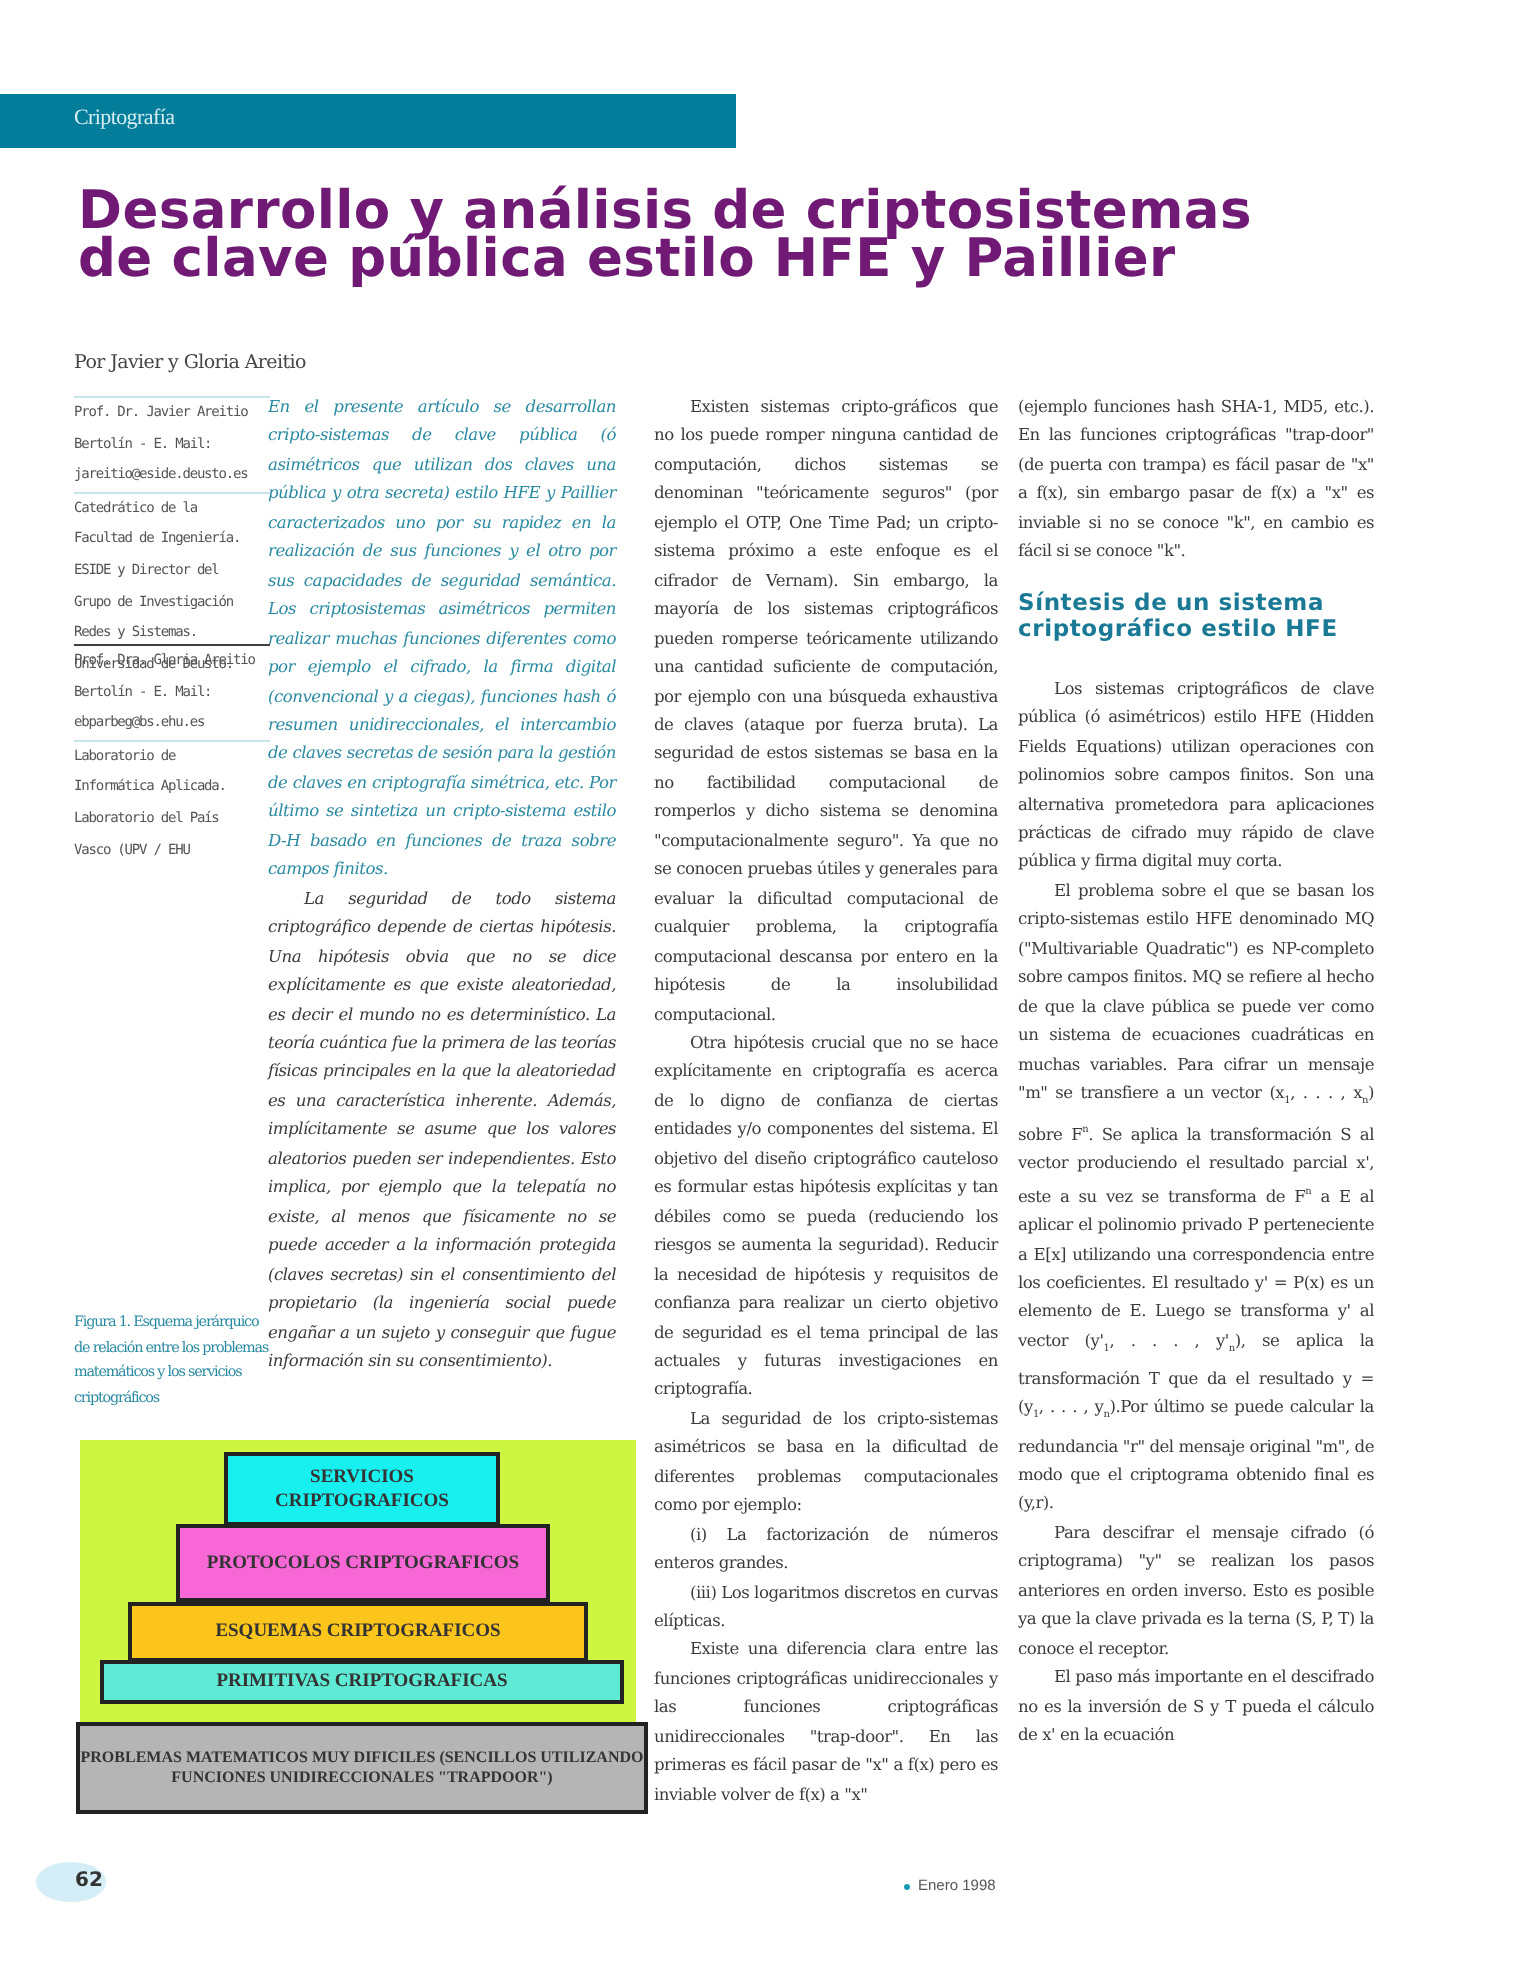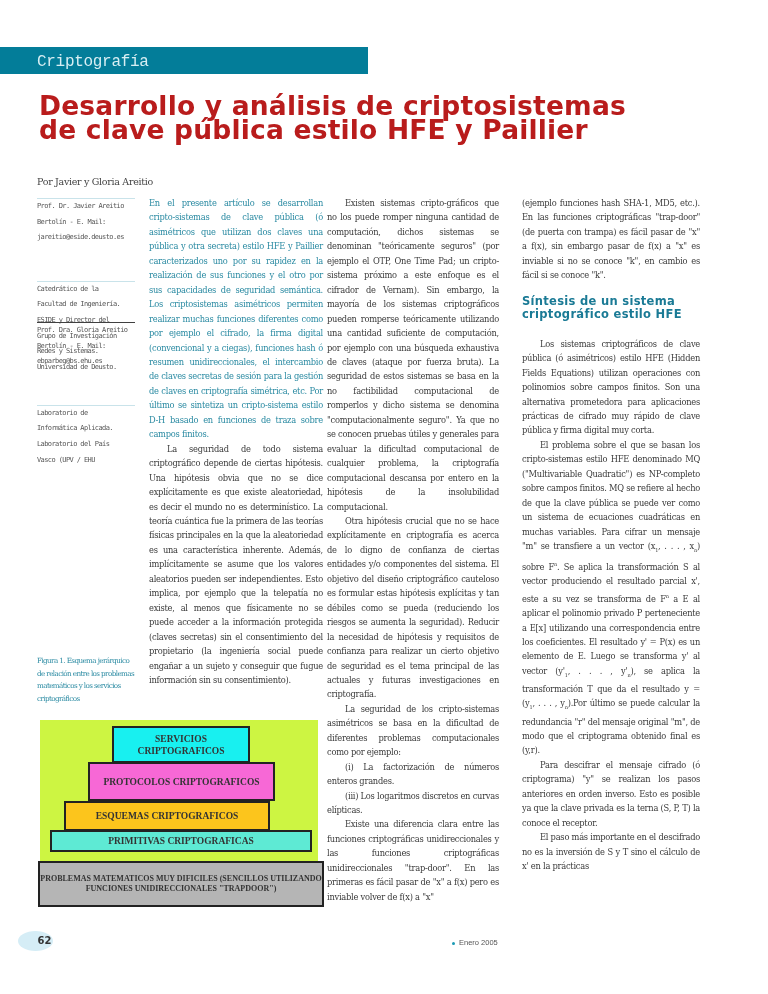--- a/index.html
+++ b/index.html
@@ -1,40 +1,40 @@
 <!DOCTYPE html>
 <html><head>
 <meta charset="utf-8">
 <style>
   html, body { margin: 0; padding: 0; background: #ffffff; }
   body { width: 768px; height: 994px; position: relative; overflow: hidden; font-family: "DejaVu Serif", serif; color: #3a3a3a; }
   .section-band { position: absolute; left: 0; top: 47px; width: 368px; height: 27px; background: #037d99; }
-  .section-band span { position: absolute; left: 37px; top: 6px; font-family: Liberation Mono, monospace; font-size: 16px; color: #d7eef3; letter-spacing: -0.3px; }
-  .title { position: absolute; left: 39px; top: 94px; width: 700px; margin: 0; font-family: "DejaVu Sans", sans-serif; font-weight: bold; font-size: 26.5px; line-height: 24px; color: #b91c1c; letter-spacing: 0.2px; }
+  .section-band span { position: absolute; left: 37px; top: 6px; font-family: Liberation Serif, serif; font-size: 11px; color: #d7eef3; letter-spacing: -0.3px; }
+  .title { position: absolute; left: 39px; top: 94px; width: 700px; margin: 0; font-family: "DejaVu Sans", sans-serif; font-weight: bold; font-size: 26.5px; line-height: 24px; color: #701a75; letter-spacing: 0.2px; }
   .byline { position: absolute; left: 37px; top: 176px; font-size: 9.5px; color: #444; letter-spacing: -0.3px; }
   .author { position: absolute; left: 37px; width: 98px; font-family: "DejaVu Sans Mono", monospace; font-size: 7px; line-height: 15.6px; color: #555; letter-spacing: -0.6px; }
   .author .row { white-space: nowrap; }
-  .author .sep { border-top: 1px solid #c9e3ea; margin-top: 35px; }
+  .author .sep { border-top: 1px solid #c9e3ea; }
   .a1 { top: 198px; border-top: 1px solid #c9e3ea; }
   .a2 { top: 322px; border-top: 1px solid #404040; }
   .fig-caption { position: absolute; left: 37px; top: 655px; width: 100px; font-size: 7.2px; line-height: 12.5px; color: #2a8aa2; letter-spacing: -0.6px; }
   .col { position: absolute; font-size: 8.3px; line-height: 14.45px; text-align: justify; letter-spacing: -0.25px; }
   .col p { margin: 0; }
   .col p.ind { text-indent: 18px; }
-  .c1 { left: 149px; top: 196px; width: 174px; }
+  .c1 { left: 134px; top: 196px; width: 174px; font-style: italic; }
   .c1 .lead { color: #2a8aa2; }
   .c2 { left: 327px; top: 196px; width: 172px; }
-  .c3 { left: 509px; top: 196px; width: 178px; margin-left: 13px; }
+  .c3 { left: 509px; top: 196px; width: 178px; }
   .subhead { font-family: "DejaVu Sans", sans-serif; font-weight: bold; color: #1a7a95; font-size: 11.5px; line-height: 13px; margin: 12px 0 16px 0 !important; text-align: left; letter-spacing: 0.3px; }
   sub { font-size: 5px; } sup { font-size: 5px; }
   .figure { position: absolute; left: 40px; top: 720px; width: 278px; height: 186px; background: #cdf542; }
   .layer { position: absolute; border: 2px solid #222; box-sizing: border-box; display: flex; align-items: center; justify-content: center; text-align: center; font-family: "Liberation Serif", serif; font-weight: bold; color: #333; }
   .l1 { left: 72px; top: 6px; width: 138px; height: 37px; background: #18f0f0; font-size: 9.5px; line-height: 12px; }
   .l2 { left: 48px; top: 42px; width: 187px; height: 39px; background: #f768d6; font-size: 9.5px; line-height: 12px; }
-  .l3 { left: 24px; top: 81px; width: 206px; height: 30px; background: #fcc51c; font-size: 9.5px; }
+  .l3 { left: 24px; top: 81px; width: 230px; height: 30px; background: #fcc51c; font-size: 9.5px; }
   .l4 { left: 10px; top: 110px; width: 262px; height: 22px; background: #5eead4; font-size: 9.5px; }
   .l5 { left: -2px; top: 141px; width: 286px; height: 46px; background: #b5b5b5; font-size: 8px; line-height: 10.5px; }
   .page-num { position: absolute; left: 18px; top: 931px; width: 17px; height: 20px; border-radius: 50%; background: #d5edf6; font-family: "DejaVu Sans", sans-serif; font-size: 10px; color: #333; text-align: center; line-height: 20px; font-weight: bold; padding-left: 18px; }
   .footer-date { position: absolute; left: 452px; top: 938px; font-family: "Liberation Sans", sans-serif; font-size: 7.5px; color: #555; }
   .footer-date .dot { display: inline-block; width: 3px; height: 3px; border-radius: 50%; background: #1a9ab5; margin-right: 4px; vertical-align: middle; }
 </style>
 </head>
 <body>
 
 <div class="section-band">
@@ -85,27 +85,27 @@
   <p class="ind">(iii) Los logaritmos discretos en curvas elípticas.</p>
   <p class="ind">Existe una diferencia clara entre las funciones criptográficas unidireccionales y las funciones criptográficas unidireccionales "trap-door". En las primeras es fácil pasar de "x" a f(x) pero es inviable volver de f(x) a "x"</p>
 </div>
 
 <div class="col c3">
   <p>(ejemplo funciones hash SHA-1, MD5, etc.). En las funciones criptográficas "trap-door" (de puerta con trampa) es fácil pasar de "x" a f(x), sin embargo pasar de f(x) a "x" es inviable si no se conoce "k", en cambio es fácil si se conoce "k".</p>
   <p class="subhead">Síntesis de un sistema criptográfico estilo HFE</p>
   <p class="ind">Los sistemas criptográficos de clave pública (ó asimétricos) estilo HFE (Hidden Fields Equations) utilizan operaciones con polinomios sobre campos finitos. Son una alternativa prometedora para aplicaciones prácticas de cifrado muy rápido de clave pública y firma digital muy corta.</p>
   <p class="ind"><span>El problema sobre el que se basan los cripto-sistemas estilo HFE denominado MQ ("Multivariable Quadratic") es NP-completo sobre campos finitos. MQ se refiere al hecho de que la clave pública se puede ver como un sistema de ecuaciones cuadráticas en muchas variables. Para cifrar un mensaje "m" se transfiere a un vector (x</span><sub>1</sub><span>, . . . , x</span><sub>n</sub><span>) sobre F</span><sup>n</sup><span>. Se aplica la transformación S al vector produciendo el resultado parcial x', este a su vez se transforma de F</span><sup>n</sup><span> a E al aplicar el polinomio privado P perteneciente a E[x] utilizando una correspondencia entre los coeficientes. El resultado y' = P(x) es un elemento de E. Luego se transforma y' al vector (y'</span><sub>1</sub><span>, . . . , y'</span><sub>n</sub><span>), se aplica la transformación T que da el resultado y = (y</span><sub>1</sub><span>, . . . , y</span><sub>n</sub><span>).Por último se puede calcular la redundancia "r" del mensaje original "m", de modo que el criptograma obtenido final es (y,r).</span></p>
   <p class="ind">Para descifrar el mensaje cifrado (ó criptograma) "y" se realizan los pasos anteriores en orden inverso. Esto es posible ya que la clave privada es la terna (S, P, T) la conoce el receptor.</p>
-  <p class="ind">El paso más importante en el descifrado no es la inversión de S y T sino el cálculo de x' en la prácticas</p>
+  <p class="ind">El paso más importante en el descifrado no es la inversión de S y T pueda el cálculo de x' en la ecuación</p>
 </div>
 
 <div class="figure">
   <div class="layer l5">PROBLEMAS MATEMATICOS MUY DIFICILES (SENCILLOS UTILIZANDO FUNCIONES UNIDIRECCIONALES "TRAPDOOR")</div>
   <div class="layer l4">PRIMITIVAS CRIPTOGRAFICAS</div>
   <div class="layer l3">ESQUEMAS CRIPTOGRAFICOS</div>
   <div class="layer l2">PROTOCOLOS CRIPTOGRAFICOS</div>
   <div class="layer l1">SERVICIOS CRIPTOGRAFICOS</div>
 </div>
 
 <div class="page-num">62</div>
 <div class="footer-date">
-  <span class="dot"></span><span>Enero 2005</span>
+  <span class="dot"></span><span>Enero 1998</span>
 </div>
 
 </body></html>

